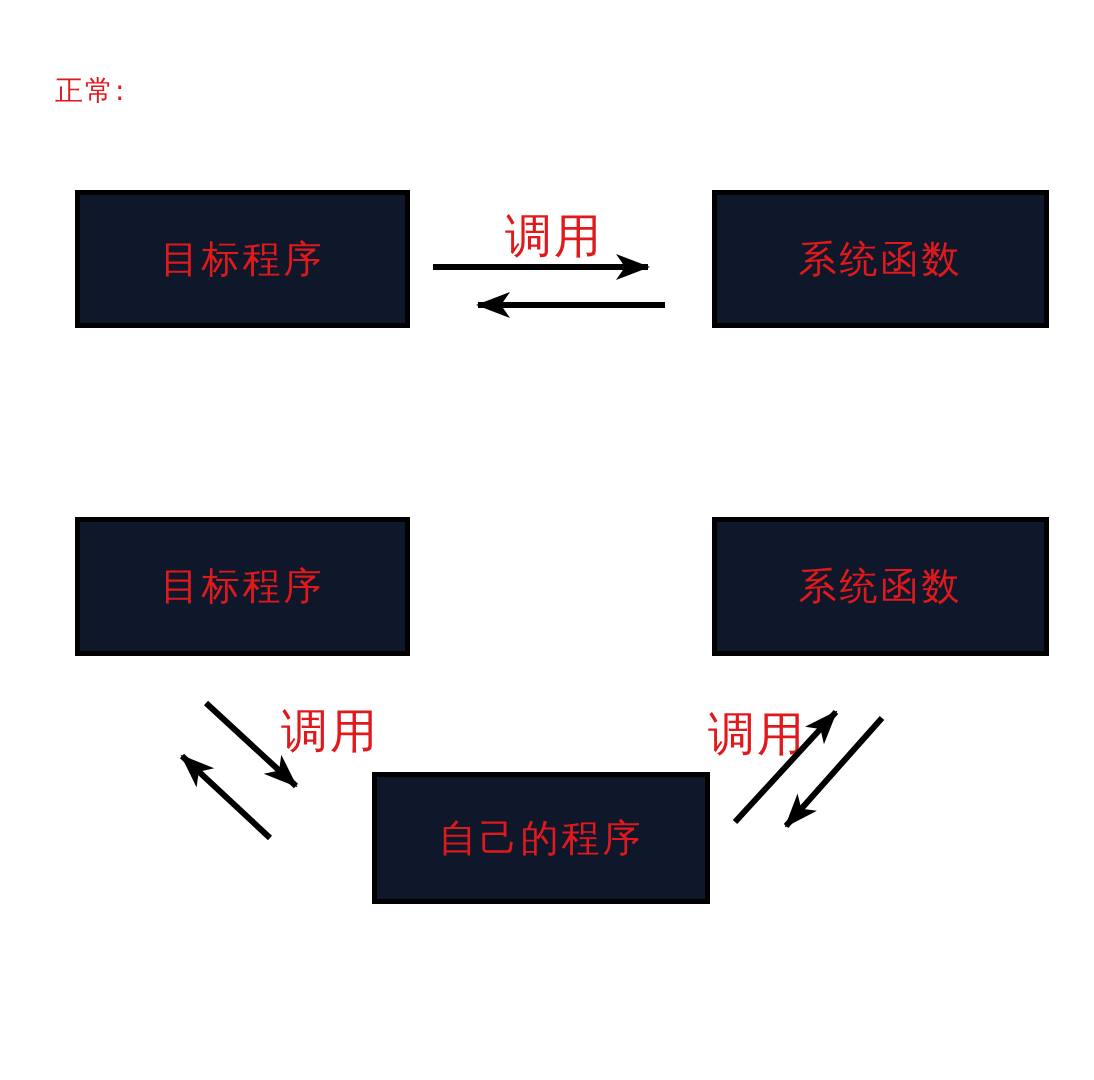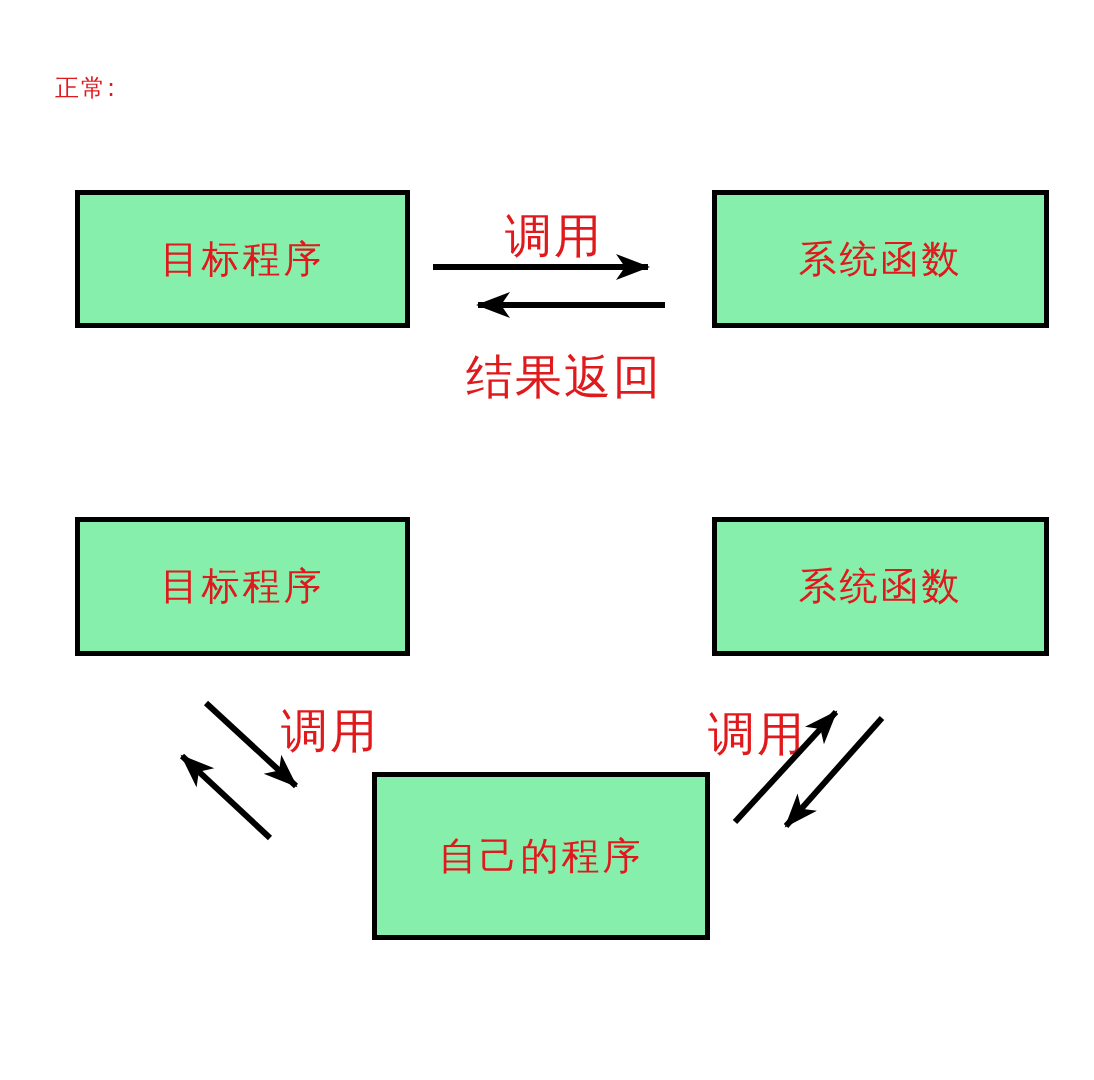--- a/index.html
+++ b/index.html
@@ -7,28 +7,28 @@
     position: relative;
     width: 1094px;
     height: 1080px;
     background: #ffffff;
     font-family: "DejaVu Sans", "Liberation Sans", sans-serif;
     overflow: hidden;
   }
   .section-label {
     position: absolute;
     color: #e01a1c;
-    font-size: 24px;
+    font-size: 28px;
     letter-spacing: 2px;
     white-space: nowrap;
   }
   .node-box {
     position: absolute;
     border: 5px solid #000000;
-    background: #86efac;
+    background: #0f172a;
     display: flex;
     align-items: center;
     justify-content: center;
     box-sizing: border-box;
   }
   .node-label {
     color: #e01a1c;
     font-size: 38px;
     letter-spacing: 3px;
     white-space: nowrap;
@@ -61,32 +61,31 @@
   <div class="node-box" style="left:75px; top:190px; width:335px; height:138px;">
     <span class="node-label">目标程序</span>
   </div>
 
   <div class="node-box" style="left:712px; top:190px; width:337px; height:138px;">
     <span class="node-label">系统函数</span>
   </div>
 
   <div class="edge-label" style="left:505px; top:205px;">调用</div>
 
-  <div class="edge-label" style="left:466px; top:346px;">结果返回</div>
 
 
   <div class="node-box" style="left:75px; top:517px; width:335px; height:139px;">
     <span class="node-label">目标程序</span>
   </div>
 
   <div class="node-box" style="left:712px; top:517px; width:337px; height:139px;">
     <span class="node-label">系统函数</span>
   </div>
 
-  <div class="node-box" style="left:372px; top:772px; width:338px; height:168px;">
+  <div class="node-box" style="left:372px; top:772px; width:338px; height:132px;">
     <span class="node-label">自己的程序</span>
   </div>
 
   <div class="edge-label" style="left:281px; top:700px;">调用</div>
 
   <div class="edge-label" style="left:708px; top:703px;">调用</div>
 
   <svg id="arrows-layer" viewBox="0 0 1094 1080" xmlns="http://www.w3.org/2000/svg">
     <defs>
       <marker id="ah" markerUnits="userSpaceOnUse" markerWidth="38" markerHeight="30" refX="32" refY="13" orient="auto">

